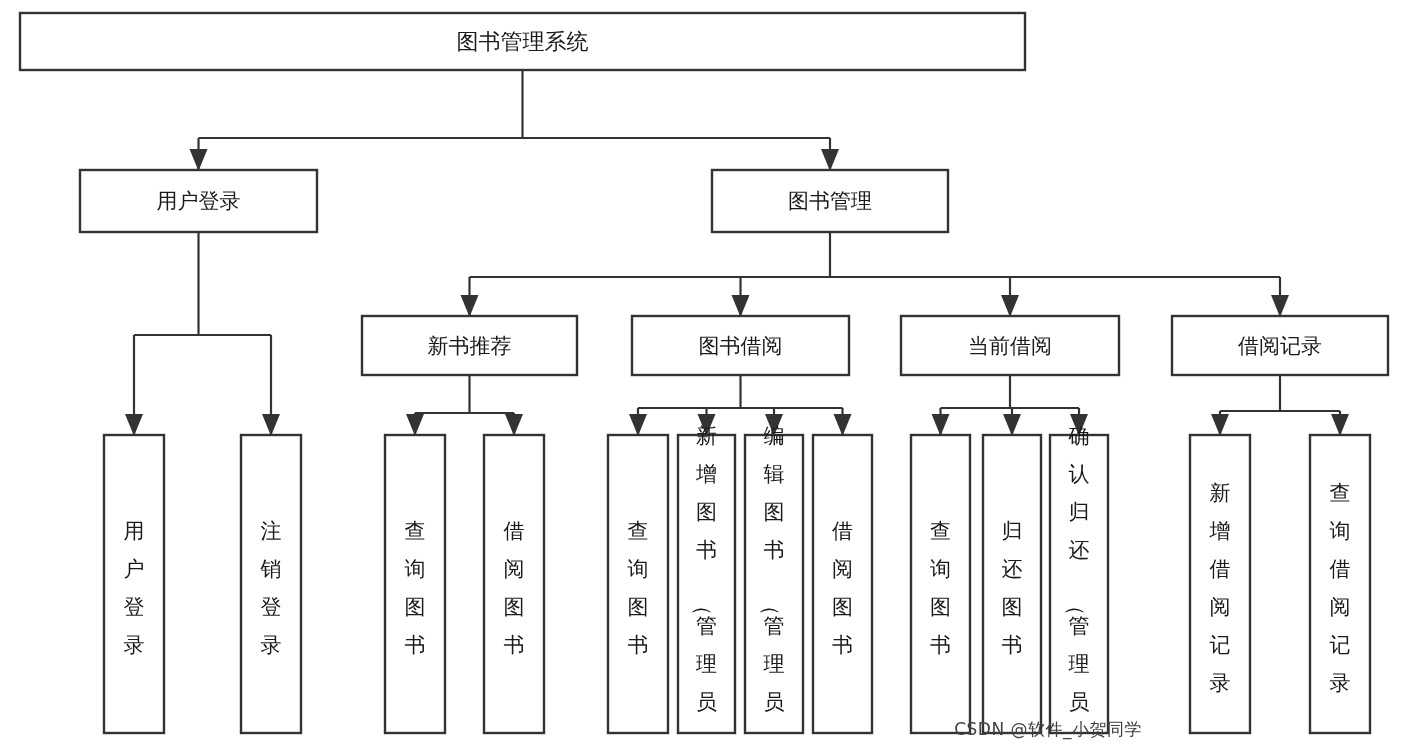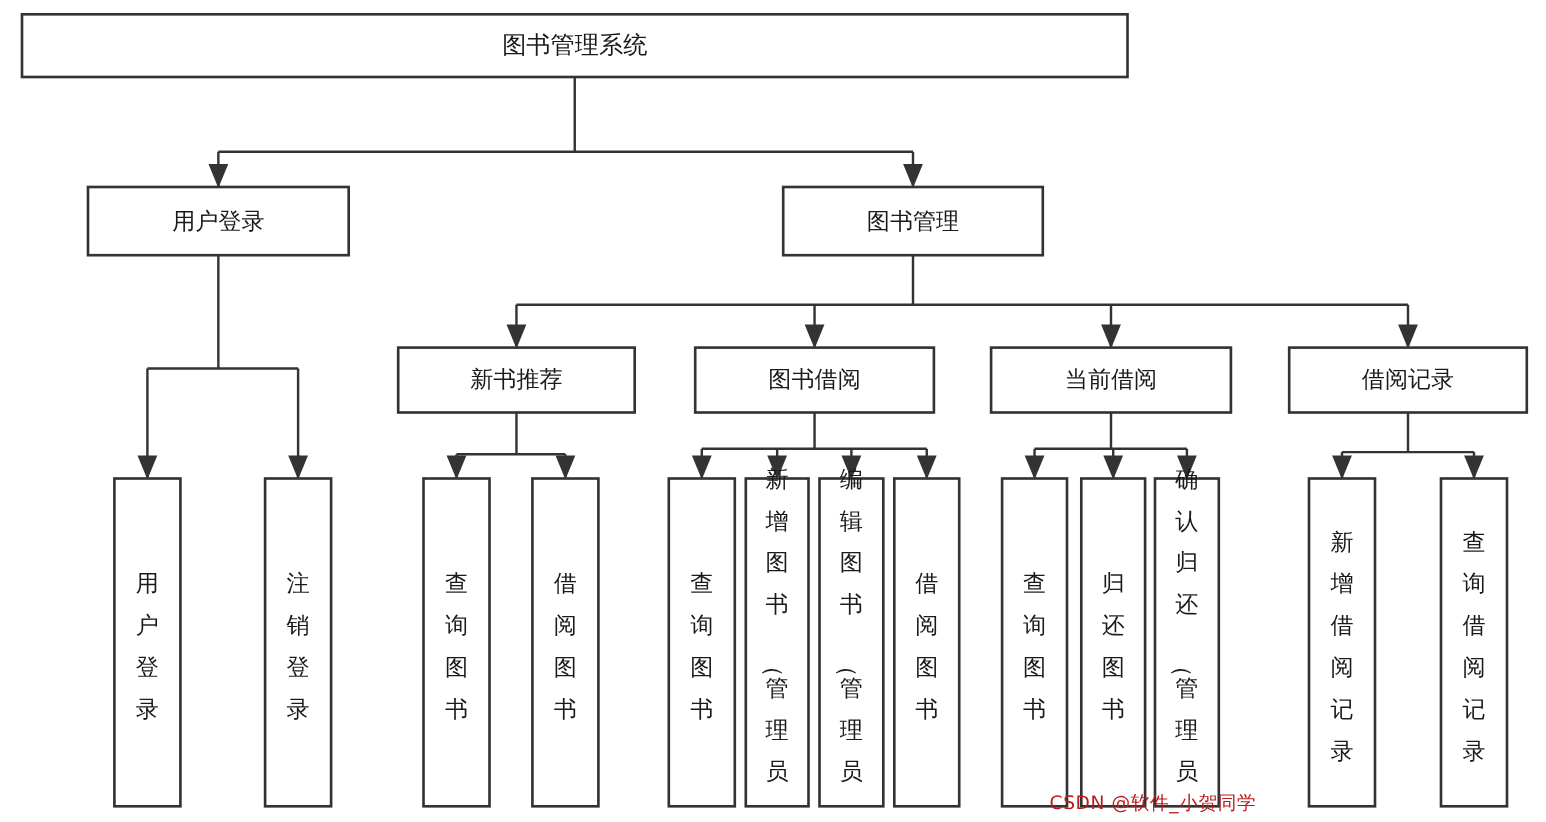--- a/index.html
+++ b/index.html
@@ -58,21 +58,21 @@
   }
   .title-label {
     font-size: 22px;
   }
   .watermark {
     position: absolute;
     right: 8px;
     bottom: 6px;
     font-family: "DejaVu Sans", "Liberation Sans", sans-serif;
     font-size: 17px;
-    color: #b91c1c;
+    color: #404040;
     letter-spacing: 0.5px;
     white-space: nowrap;
     user-select: none;
   }
 </style>
 </head>
 <body>
 
 <div id="diagram-root">
 

